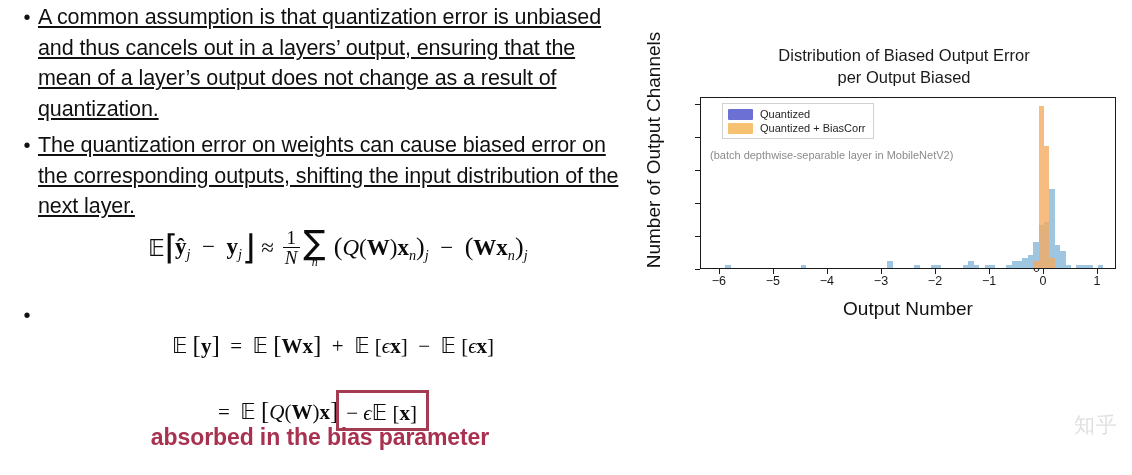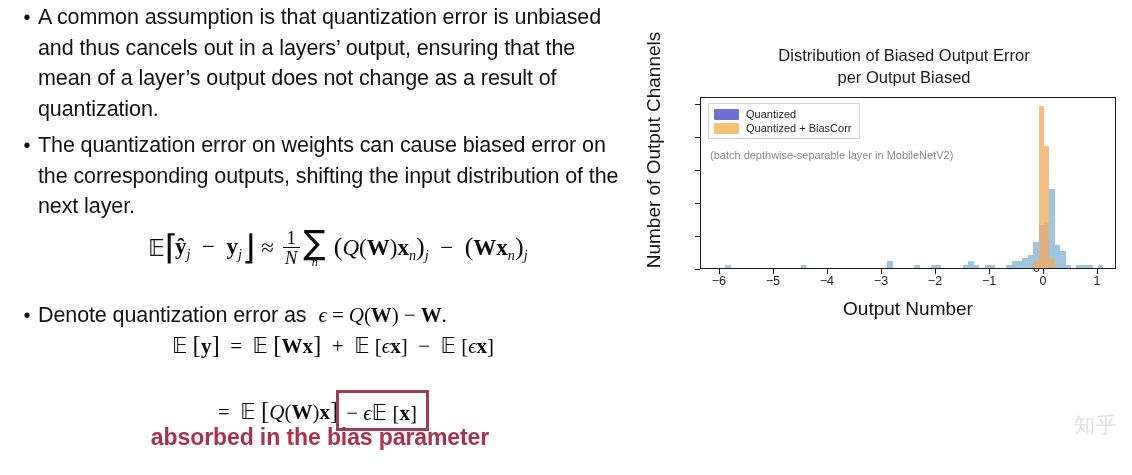--- a/index.html
+++ b/index.html
@@ -32,20 +32,21 @@
     font-size: 20px;
     line-height: 30px;
     text-align: center;
     color: #111;
   }
   .bullet-text {
     font-size: 21.5px;
     line-height: 30.5px;
     letter-spacing: -0.1px;
     color: #111;
+    text-decoration: underline;
   }
 
   #bullet-1 { left: 16px; top: 2px;   width: 610px; }
   #bullet-2 { left: 16px; top: 130px; width: 615px; }
   #bullet-3 { left: 16px; top: 300px; width: 600px; }
 
   
   .math {
     font-family: "Liberation Serif", serif;
     color: #0b0b0b;
@@ -215,21 +216,21 @@
     position: absolute;
     top: 225px;
     width: 1.3px;
     height: 5px;
     background: #1a1a1a;
   }
 
   
   #chart-legend {
     position: absolute;
-    left: 84px; top: 59px;
+    left: 98px; top: 59px;
     background: #ffffff;
     border: 1px solid #d2d2d2;
     padding: 4px 8px 4px 5px;
     display: flex;
     flex-direction: column;
     gap: 2px;
   }
   .legend-row {
     display: flex;
     align-items: center;
@@ -301,26 +302,20 @@
     </span>
     <span style="margin-left:5px">
       <span style="font-size:26px;font-weight:300">(</span><span class="mi">Q</span>(<span class="mb">W</span>)<span class="mb">x</span><span class="sub">n</span><span style="font-size:26px;font-weight:300">)</span><span class="sub">j</span>
       &nbsp;−&nbsp;
       <span style="font-size:26px;font-weight:300">(</span><span class="mb">Wx</span><span class="sub">n</span><span style="font-size:26px;font-weight:300">)</span><span class="sub">j</span>
     </span>
   </div>
 
   <div class="bullet" id="bullet-3">
     <span class="bullet-dot">•</span>
-    <span class="bullet-text">
-      <span>Denote quantization error as</span>
-      <span class="math" style="font-size:21px;margin-left:6px">
-        <span class="mi">ϵ</span> = <span class="mi">Q</span>(<span class="mb">W</span>) − <span class="mb">W</span>.
-      </span>
-    </span>
   </div>
 
   <div class="math" id="equation-2">
     <span class="bb">𝔼</span> <span style="font-size:25px;font-weight:300">[</span><span class="mb">y</span><span style="font-size:25px;font-weight:300">]</span>
     &nbsp;=&nbsp;
     <span class="bb">𝔼</span> <span style="font-size:25px;font-weight:300">[</span><span class="mb">Wx</span><span style="font-size:25px;font-weight:300">]</span>
     &nbsp;+&nbsp;
     <span class="bb">𝔼</span> [<span class="mi">ϵ</span><span class="mb">x</span>]
     &nbsp;−&nbsp;
     <span class="bb">𝔼</span> [<span class="mi">ϵ</span><span class="mb">x</span>]

